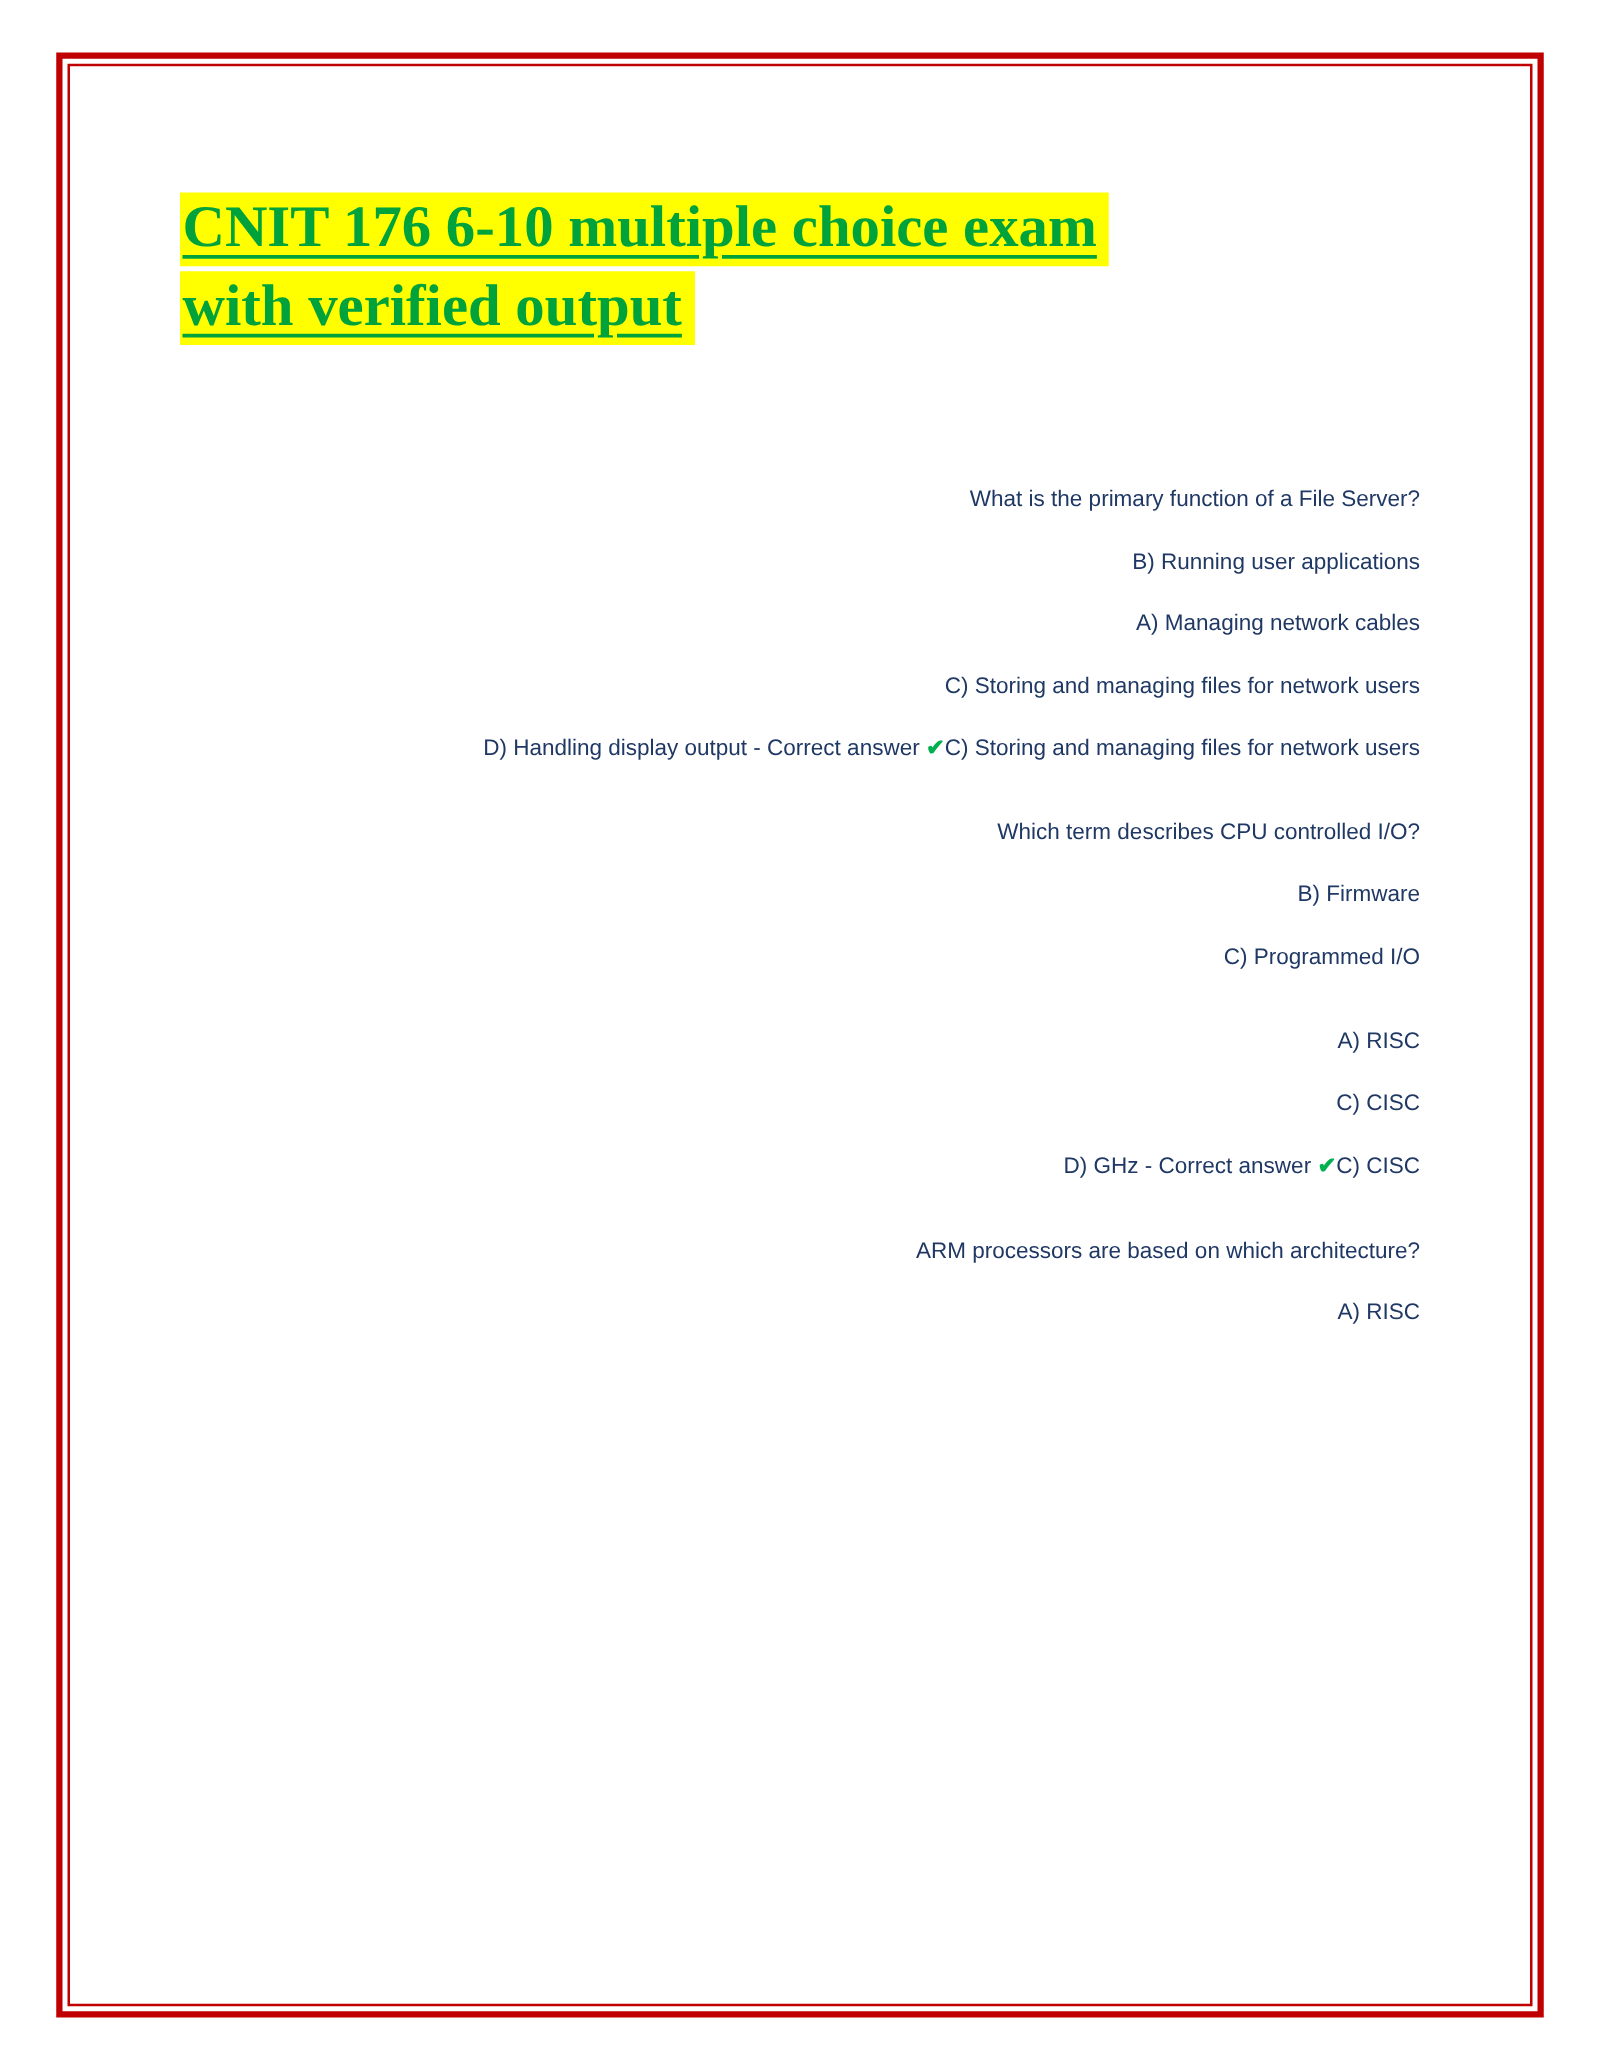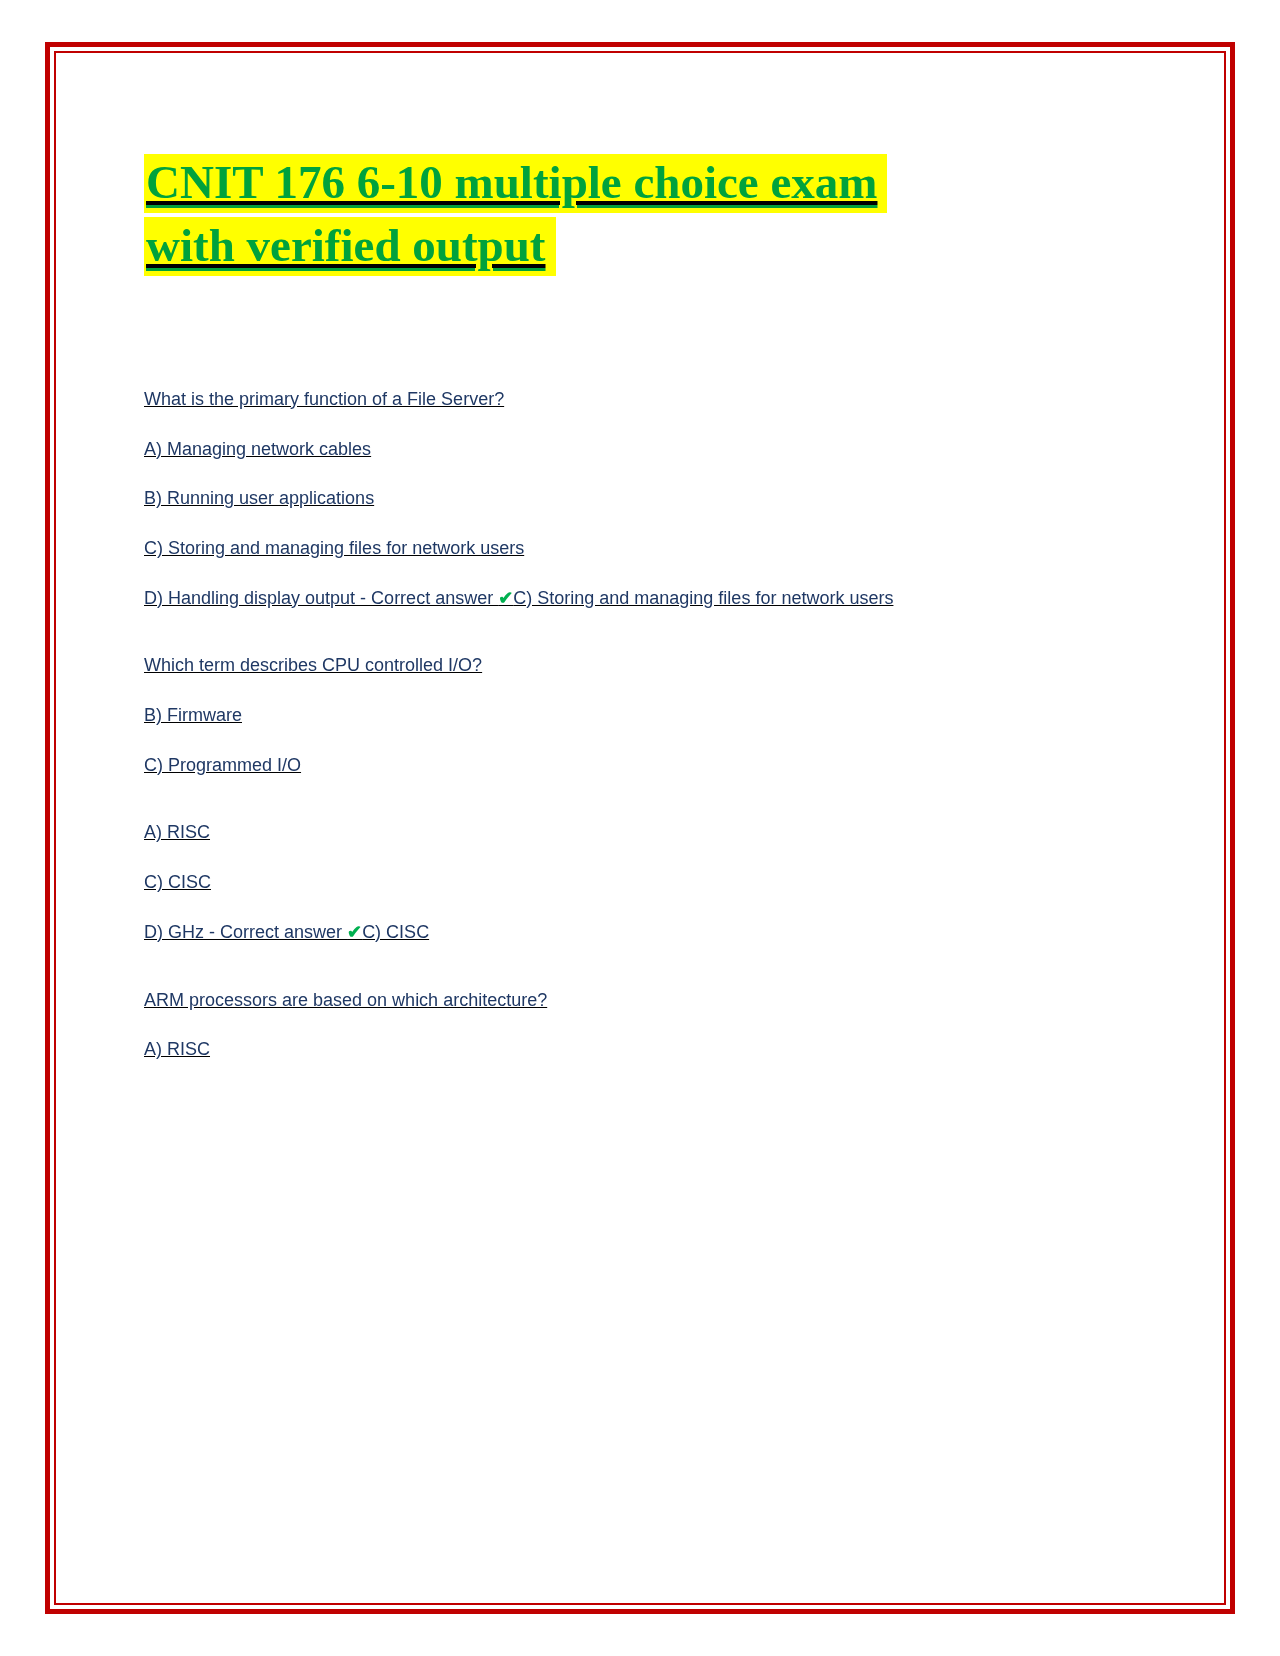--- a/index.html
+++ b/index.html
@@ -4,21 +4,20 @@
 <style>
   html, body { margin: 0; padding: 0; background: #ffffff; }
   .page {
     position: relative;
     width: 1280px;
     height: 1656px;
     background: #ffffff;
     box-sizing: border-box;
     padding: 42px 45px;
     font-family: "Liberation Sans", sans-serif;
-    text-decoration: underline;
   }
   .frame {
     border: 5px solid #c00000;
     padding: 4px;
     height: 100%;
     box-sizing: border-box;
   }
   .frame-inner {
     border: 2px solid #c00000;
     height: 100%;
@@ -38,21 +37,21 @@
   .hl {
     background: #ffff00;
     text-decoration: underline;
     text-decoration-color: #00a23c;
     text-decoration-thickness: 3px;
     text-underline-offset: 7px;
     padding: 2px 10px 5px 2px;
     box-decoration-break: clone;
     -webkit-box-decoration-break: clone;
   }
-  .question-block { margin-bottom: 47px; }
+  .question-block { margin-bottom: 47px; text-align: right; }
   .question, .option {
     font-family: "Liberation Sans", sans-serif;
     font-size: 18px;
     color: #1f3864;
     margin: 0 0 29px 0;
     line-height: 1.15;
   }
   .check {
     color: #00b050;
     font-weight: bold;
@@ -65,22 +64,22 @@
   <div class="frame">
     <div class="frame-inner">
 
       <h1 class="doc-title">
         <span class="hl">CNIT 176 6-10 multiple choice exam</span><br>
         <span class="hl">with verified output</span>
       </h1>
 
       <div class="question-block">
         <p class="question">What is the primary function of a File Server?</p>
+        <p class="option"><span>B) Running user applications</span></p>
         <p class="option"><span>A) Managing network cables</span></p>
-        <p class="option"><span>B) Running user applications</span></p>
         <p class="option"><span>C) Storing and managing files for network users</span></p>
         <p class="option"><span>D) Handling display output - Correct answer </span><span class="check">✔</span><span>C) Storing and managing files for network users</span></p>
       </div>
 
       <div class="question-block">
         <p class="question">Which term describes CPU controlled I/O?</p>
         <p class="option"><span>B) Firmware</span></p>
         <p class="option"><span>C) Programmed I/O</span></p>
       </div>
 

